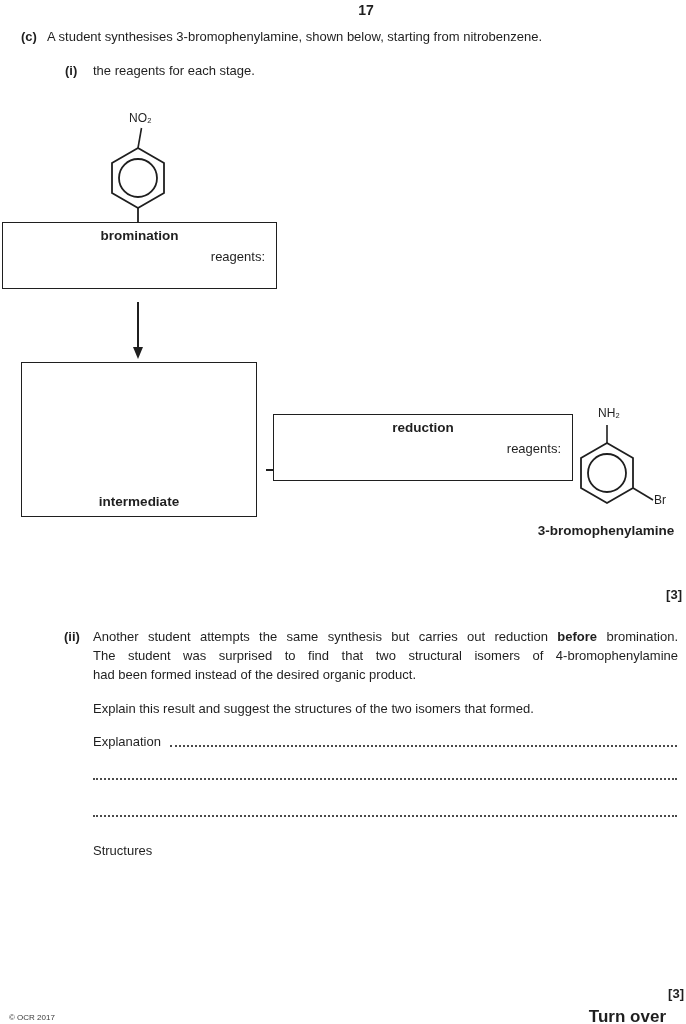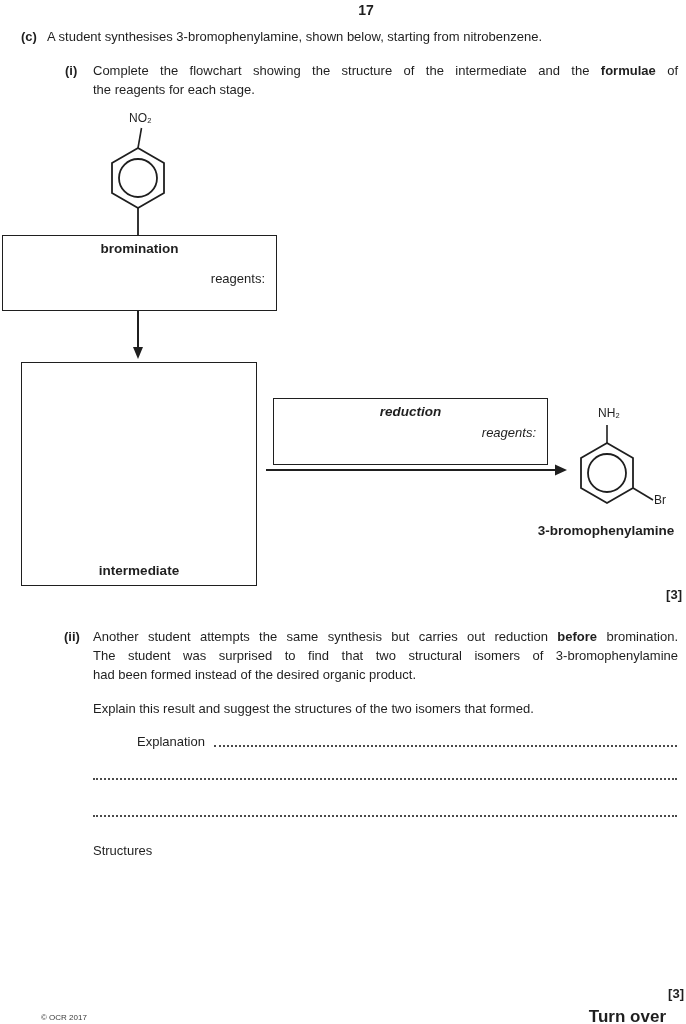--- a/index.html
+++ b/index.html
@@ -14,36 +14,35 @@
   .nline{line-height:19px;white-space:nowrap;}
   .box{position:absolute;border:1.6px solid #1f1f1f;background:#ffffff;box-sizing:border-box;}
   .box-title{text-align:center;font-weight:bold;font-size:13.5px;padding-top:5px;}
   .reagents-row{position:absolute;left:8px;right:11px;bottom:9px;display:flex;align-items:flex-end;flex-direction:column;}
   .reagents-row .lbl{flex:0 0 auto;line-height:15px;}
   .leader{flex:1 1 auto;border-bottom:2px dotted #4a4a4a;margin:0 0 2px 5px;height:11px;}
   .dotline{position:absolute;left:93px;width:584px;height:13px;border-bottom:2px dotted #4a4a4a;}
   .marks{position:absolute;font-weight:bold;font-size:13px;}
   .chem-label{position:absolute;font-size:12px;color:#1f1f1f;white-space:nowrap;}
   .svg-layer{position:absolute;left:0;top:100px;width:686px;height:520px;}
-  .footer-small{position:absolute;left:9px;top:1013px;font-size:8px;color:#3a3a3a;margin-left:32px;}
+  .footer-small{position:absolute;left:9px;top:1013px;font-size:8px;color:#3a3a3a;}
   .turn-over{position:absolute;right:20px;top:1007px;font-weight:bold;font-size:17px;}
 </style>
 </head>
 <body>
 
 <div class="page">
 
   <div class="abs bold" style="left:0;right:0;top:2px;text-align:center;font-size:14px;padding-left:46px;">17</div>
 
   <div class="abs bold nline" style="left:21px;top:27px;">(c)</div>
   <div class="abs nline" style="left:47px;top:27px;">A student synthesises 3-bromophenylamine, shown below, starting from nitrobenzene.</div>
 
   <div class="abs bold nline" style="left:65px;top:61px;">(i)</div>
   <div class="abs" style="left:93px;top:61px;">
-    <div class="jline"><span>Complete the flowchart showing the structure of the intermediate and the </span><span class="bold">formulae</span><span> of</span></div>
     <div class="nline">the reagents for each stage.</div>
   </div>
 
   <svg class="svg-layer" viewBox="0 100 686 520">
 
     <g stroke="#1f1f1f" fill="none">
       <line x1="138" y1="148" x2="141.5" y2="128" stroke-width="1.6"></line>
       <polygon points="138,148 164,163 164,193 138,208 112,193 112,163" stroke-width="1.8"></polygon>
       <circle cx="138" cy="178" r="19" stroke-width="1.8"></circle>
     </g>
@@ -66,53 +65,53 @@
       <circle cx="607" cy="473" r="19" stroke-width="1.8"></circle>
       <line x1="633" y1="488" x2="653" y2="500" stroke-width="1.6"></line>
     </g>
   </svg>
 
   <span class="chem-label" style="left:129px;top:111px;">NO₂</span>
   <span class="chem-label" style="left:598px;top:406px;">NH₂</span>
   <span class="chem-label" style="left:654px;top:493px;">Br</span>
   <div class="abs bold" style="left:522px;top:523px;width:168px;text-align:center;font-size:13.5px;">3-bromophenylamine</div>
 
-  <div class="box" style="left:2px;top:235px;width:275px;height:76px;">
+  <div class="box" style="left:2px;top:222px;width:275px;height:67px;">
     <div class="box-title">bromination</div>
     <div class="reagents-row">
       <span class="lbl">reagents:</span>
       <span class="leader"></span>
     </div>
   </div>
 
-  <div class="box" style="left:21px;top:362px;width:236px;height:224px;">
+  <div class="box" style="left:21px;top:362px;width:236px;height:155px;">
     <div class="abs bold" style="left:0;right:0;bottom:7px;text-align:center;font-size:13.5px;">intermediate</div>
   </div>
 
-  <div class="box" style="left:273px;top:398px;width:275px;height:67px;font-style:italic;">
+  <div class="box" style="left:273px;top:414px;width:300px;height:67px;">
     <div class="box-title">reduction</div>
     <div class="reagents-row">
       <span class="lbl">reagents:</span>
       <span class="leader"></span>
     </div>
   </div>
 
   <div class="marks" style="right:4px;top:587px;">[3]</div>
 
   <div class="abs bold nline" style="left:64px;top:627px;">(ii)</div>
   <div class="abs" style="left:93px;top:627px;">
     <div class="jline"><span>Another student attempts the same synthesis but carries out reduction </span><span class="bold">before</span><span> bromination.</span></div>
-    <div class="jline">The student was surprised to find that two structural isomers of 3-bromophenylamine</div>
+    <div class="jline">The student was surprised to find that two structural isomers of 4-bromophenylamine</div>
     <div class="nline">had been formed instead of the desired organic product.</div>
   </div>
 
   <div class="abs nline" style="left:93px;top:699px;">Explain this result and suggest the structures of the two isomers that formed.</div>
 
   <div class="abs" style="left:93px;top:734px;width:584px;display:flex;align-items:flex-end;">
-    <span class="lbl" style="line-height:15px;margin-left:44px;">Explanation</span>
+    <span class="lbl" style="line-height:15px;">Explanation</span>
     <span class="leader" style="margin-left:9px;"></span>
   </div>
   <div class="dotline" style="top:765px;"></div>
   <div class="dotline" style="top:802px;"></div>
 
   <div class="abs nline" style="left:93px;top:841px;">Structures</div>
   <div class="abs" style="left:93px;top:860px;width:584px;height:115px;"></div>
 
   <div class="marks" style="right:2px;top:986px;">[3]</div>
 

